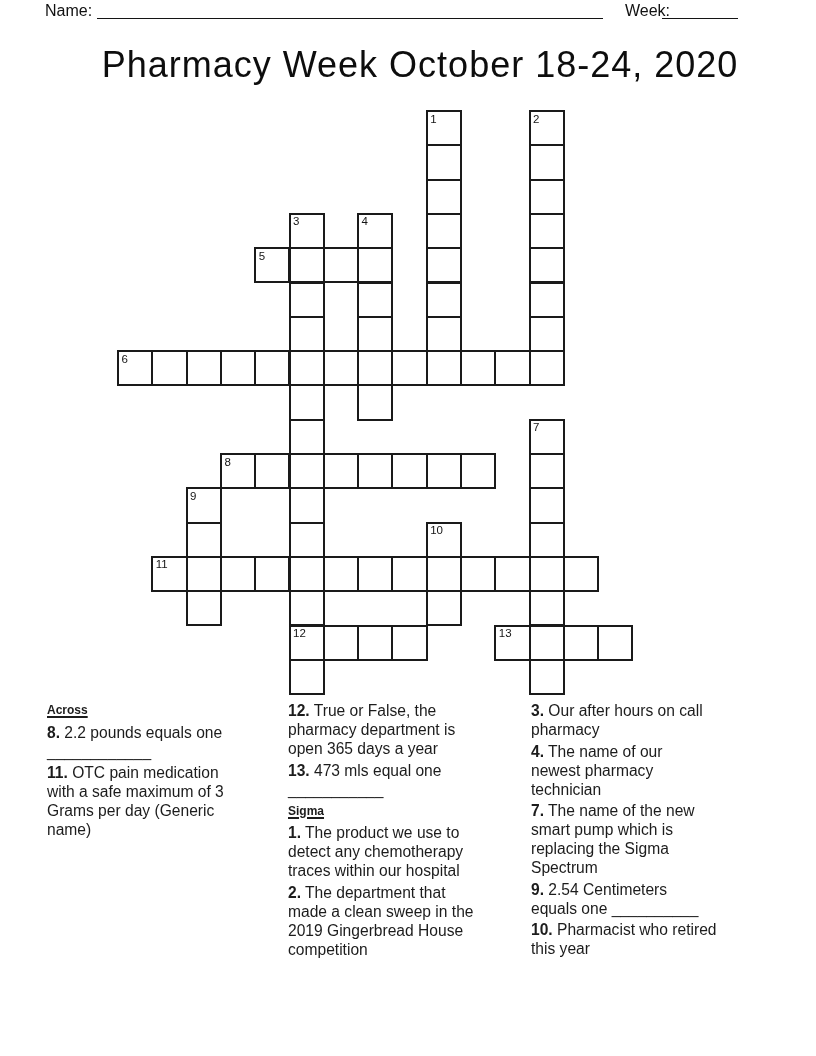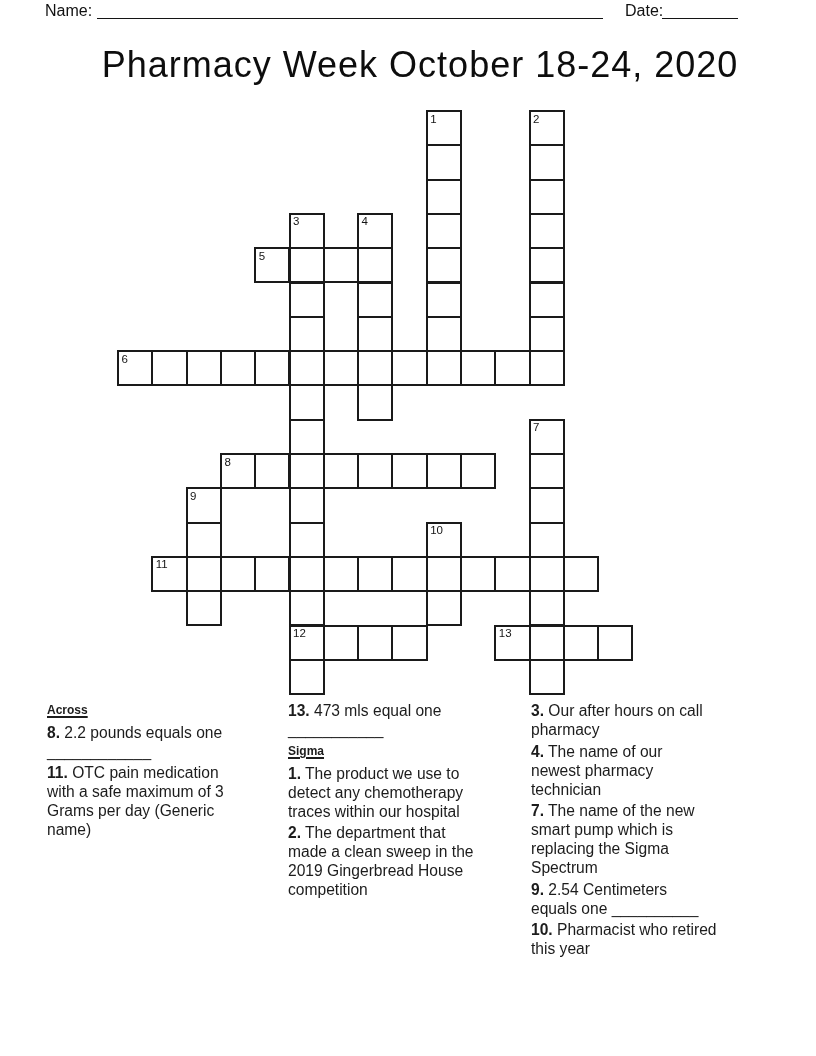--- a/index.html
+++ b/index.html
@@ -45,21 +45,21 @@
   .clue-col > :first-child{margin-top:0;}
 </style>
 </head>
 <body>
 
 <div class="page">
 
   <span class="hdr-label name-label">Name:</span>
   <div class="write-line name-line"></div>
 
-  <span class="hdr-label date-label">Date:</span>
+  <span class="hdr-label date-label">Week:</span>
   <div class="write-line date-line"></div>
 
   <div class="title">Pharmacy Week October 18-24, 2020</div>
 
   <div class="grid" id="grid">
       <div class="cell" style="left: 308.7px; top: 0px; border-color: rgb(26, 26, 26);">
         <span class="cn">1</span>
       </div>
       <div class="cell" style="left: 308.7px; top: 34.3px; border-color: rgb(26, 26, 26);"></div>
       <div class="cell" style="left: 308.7px; top: 68.6px; border-color: rgb(26, 26, 26);"></div>
@@ -173,20 +173,23 @@
   <div class="clue-col col0" id="cluecol0">
       <p class="clue-header">Across</p>
       <p class="clue"><b>8.</b><span> 2.2 pounds equals one
 ____________</span></p>
       <p class="clue"><b>11.</b><span> OTC pain medication
 with a safe maximum of 3
 Grams per day (Generic
 name)</span></p>
     </div>
   <div class="clue-col col1" id="cluecol1">
+      <p class="clue"><b>12.</b><span> True or False, the
+pharmacy department is
+open 365 days a year</span></p>
       <p class="clue"><b>13.</b><span> 473 mls equal one
 ___________</span></p>
       <p class="clue-header">Sigma</p>
       <p class="clue"><b>1.</b><span> The product we use to
 detect any chemotherapy
 traces within our hospital</span></p>
       <p class="clue"><b>2.</b><span> The department that
 made a clean sweep in the
 2019 Gingerbread House
 competition</span></p>

